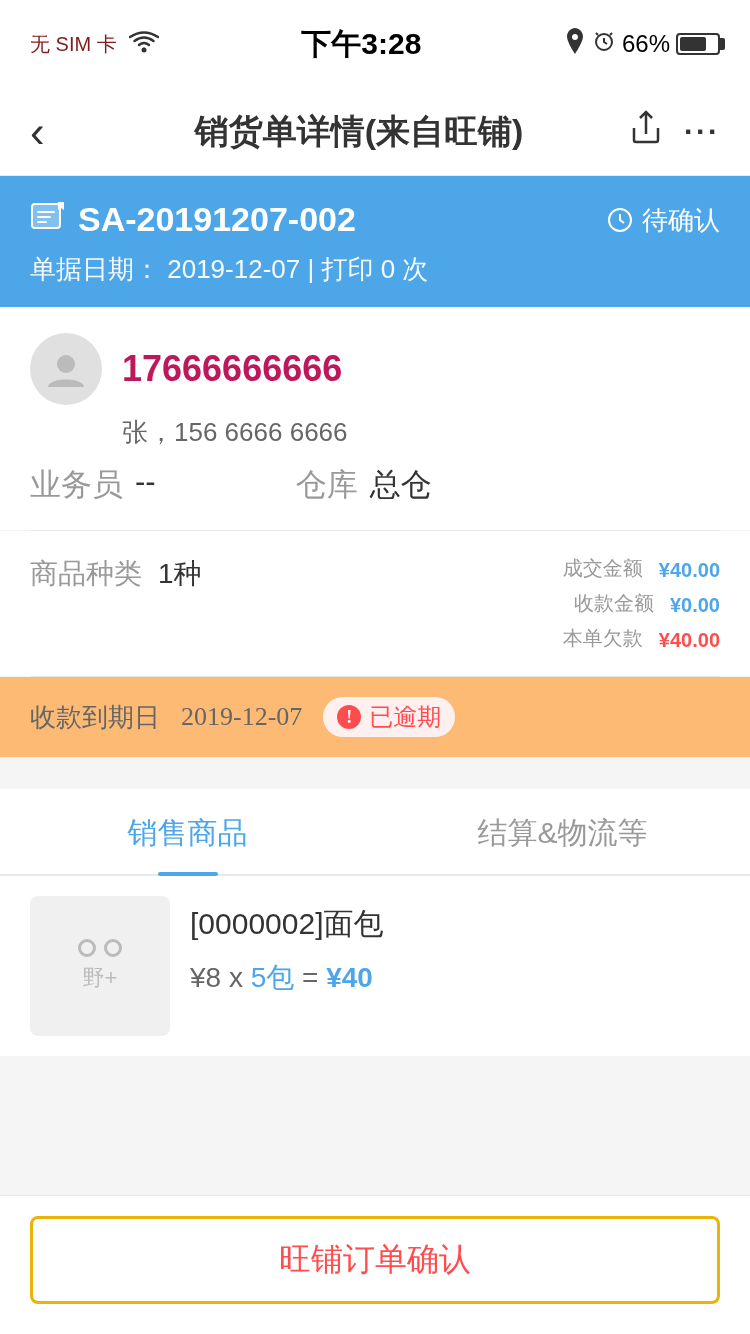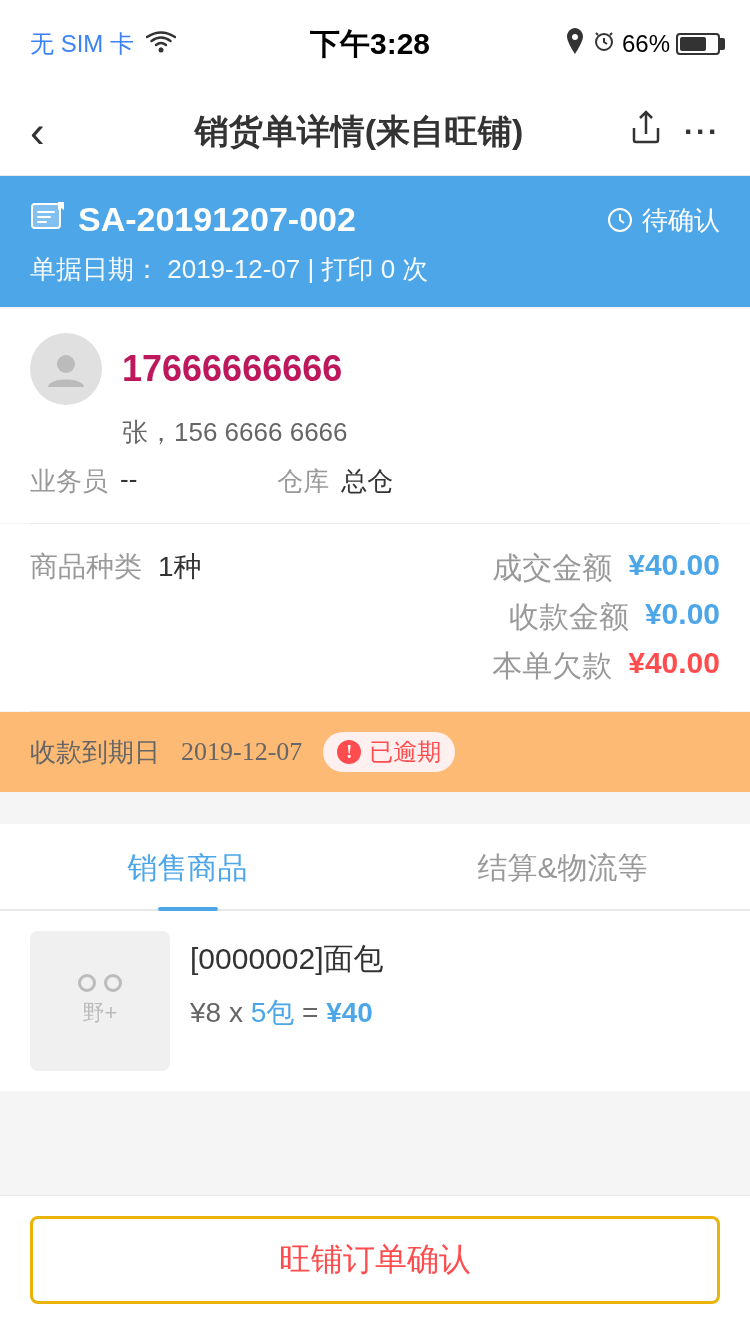--- a/index.html
+++ b/index.html
@@ -161,21 +161,21 @@
       color: #666;
       font-size: 26px;
       margin-left: 92px;
       margin-bottom: 14px;
     }
     .customer-meta {
       display: flex;
       gap: 60px;
       margin-left: 0;
       color: #666;
-      font-size: 26px;
+      font-size: 31px;
     }
     .meta-item {
       display: flex;
       gap: 12px;
     }
     .meta-label {
       color: #999;
     }
     .meta-value {
       color: #333;
@@ -217,22 +217,22 @@
     }
     .summary-right {
       display: flex;
       flex-direction: column;
       align-items: flex-end;
       gap: 8px;
     }
     .amount-row {
       display: flex;
       gap: 16px;
-      align-items: flex-start;
-      font-size: 30px;
+      align-items: flex-end;
+      font-size: 20px;
     }
     .amount-label {
       color: #999;
     }
     .amount-value-blue {
       color: #4da6e8;
       font-weight: 600;
     }
     .amount-value-red {
       color: #ff4d4f;
@@ -360,21 +360,21 @@
       background: #fff;
       border-radius: 8px;
       font-size: 32px;
       color: #ff4d4f;
       cursor: pointer;
       font-weight: 500;
       display: flex;
       align-items: center;
       justify-content: center;
     }
-    .no-sim { font-size: 24px; color: #3b82f6; }
+    .no-sim { font-size: 20px; color: #7f1d1d; }
     .alert-icon {
       display: inline-flex;
       width: 24px;
       height: 24px;
       background: #ff4d4f;
       border-radius: 50%;
       align-items: center;
       justify-content: center;
       color: #fff;
       font-size: 18px;

